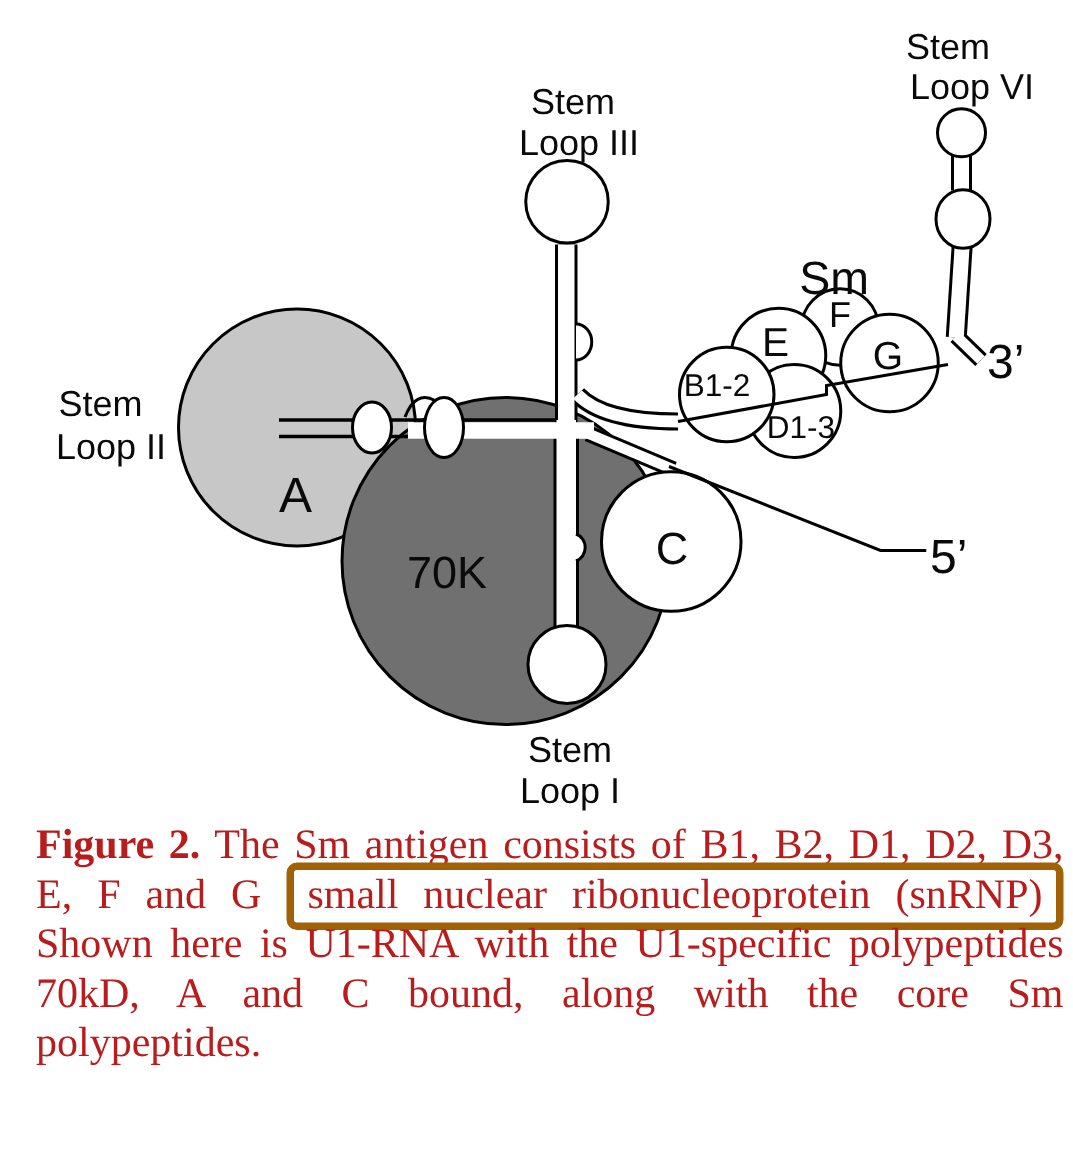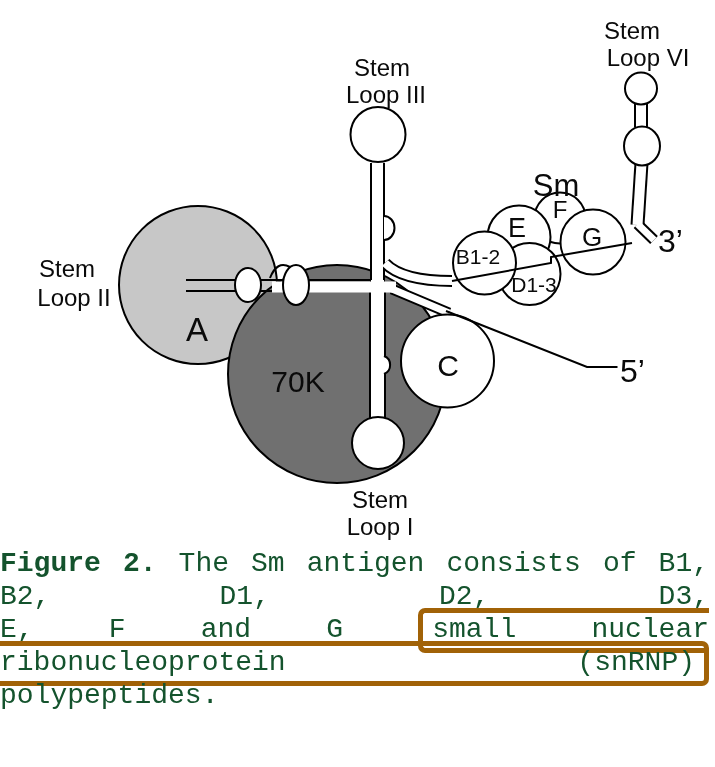--- a/index.html
+++ b/index.html
@@ -2,21 +2,21 @@
 <html><head>
 <meta charset="utf-8">
 <style>
   html,body{margin:0;padding:0;background:#ffffff;}
   body{width:715px;height:767px;overflow:hidden;font-family:"Liberation Serif",serif;}
   figure{margin:0;padding:0;}
   svg{display:block;}
   svg text{font-family:"Liberation Sans",sans-serif;fill:#0a0a0a;}
   .lbl{font-size:24px;}
   .mid{text-anchor:middle;}
-  .cap{margin-top:2px;padding:0 6px 0 0;font-size:28px;line-height:33px;color:#14532d;font-family:Liberation Mono, monospace;}
+  .cap{margin-top:2px;padding:0 6px 0 24px;font-size:28px;line-height:33px;color:#b91c1c;}
   .cap-line{text-align:justify;text-align-last:justify;white-space:normal;}
   .cap-line.last{text-align:center;text-align-last:left;}
   .capb{font-weight:700;}
   .hl{border:5px solid #a16207;border-radius:7px;padding:1px 9px 3px 9px;}
 </style>
 </head>
 <body>
 
 <figure>
 
@@ -93,16 +93,18 @@
     <text class="mid" style="font-size:27px" x="517" y="237">E</text>
     <text class="mid" style="font-size:24px" x="560" y="218">F</text>
     <text class="mid" style="font-size:26px" x="592" y="246">G</text>
     <text style="font-size:32px" x="658" y="252">3’</text>
     <text style="font-size:32px" x="620" y="382">5’</text>
   </svg>
 
   <figcaption class="cap">
     <div class="cap-line"><span class="capb">Figure 2.</span> <span>The Sm antigen consists of B1, B2, D1, D2, D3,</span></div>
     <div class="cap-line"><span>E, F and G</span> <span class="hl">small nuclear ribonucleoprotein (snRNP)</span></div>
+    <div class="cap-line">Shown here is U1-RNA with the U1-specific polypeptides</div>
+    <div class="cap-line">70kD, A and C bound, along with the core Sm</div>
     <div class="cap-line last">polypeptides.</div>
   </figcaption>
 
 </figure>
 
 </body></html>

